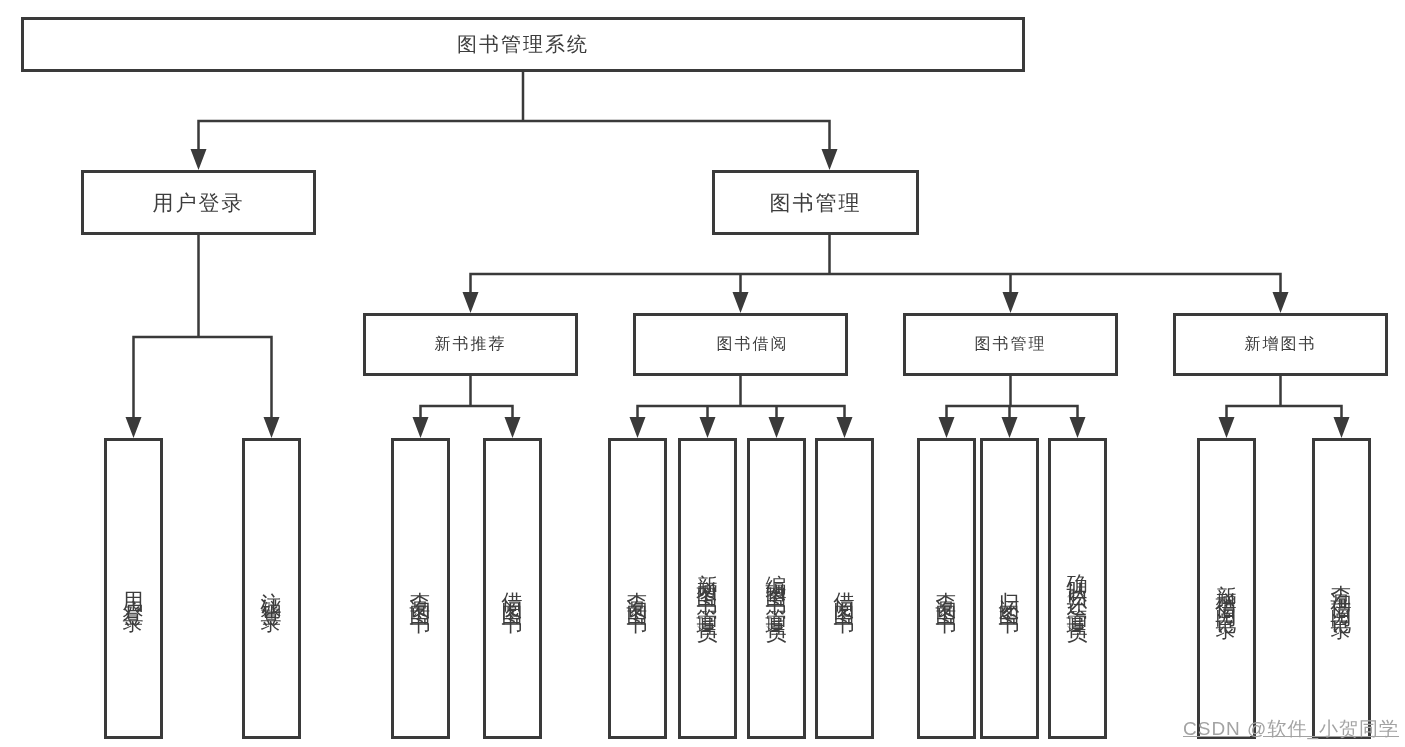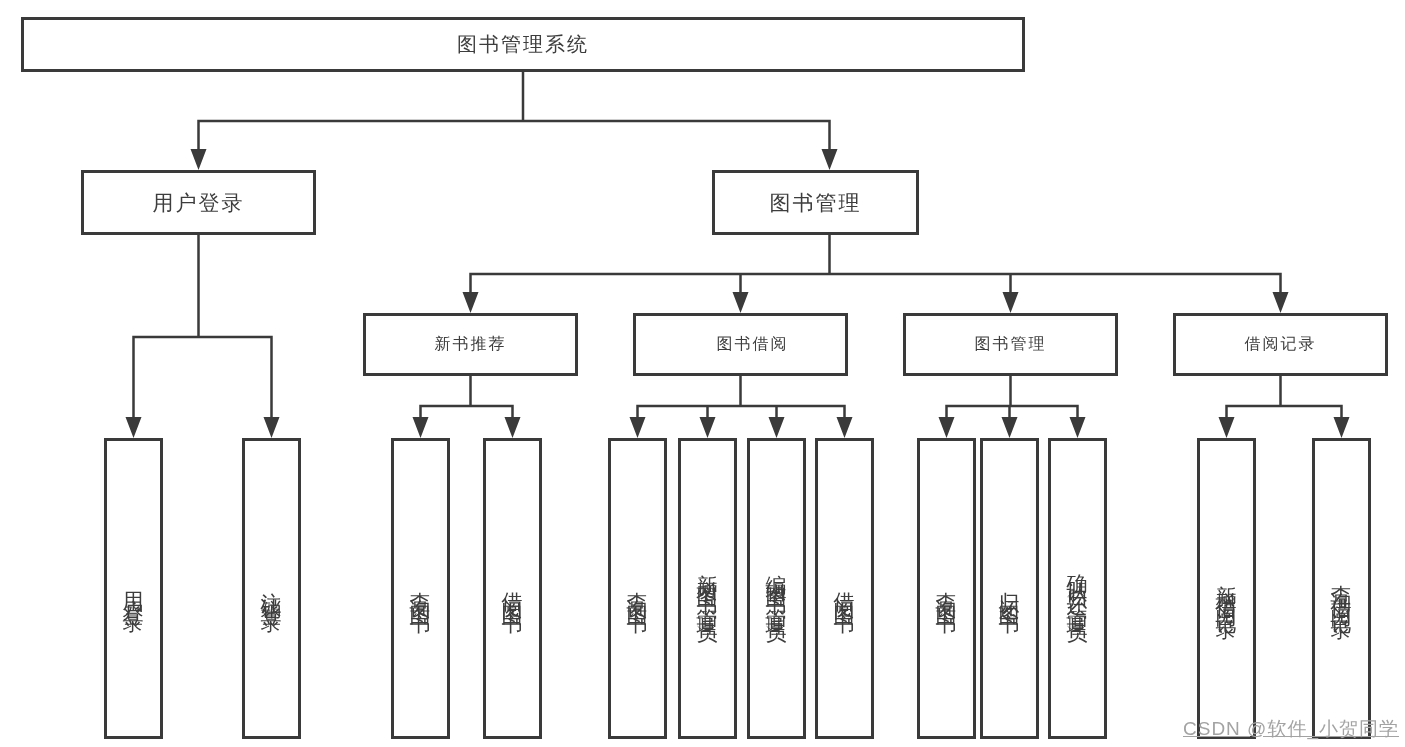--- a/index.html
+++ b/index.html
@@ -124,21 +124,21 @@
   </svg>
 
   <div class="box box-root h-label" style="left:21px; top:17px; width:1004px; height:55px;">图书管理系统</div>
 
   <div class="box box-l2 h-label" style="left:81px; top:170px; width:235px; height:65px;">用户登录</div>
   <div class="box box-l2 h-label" style="left:712px; top:170px; width:207px; height:65px;">图书管理</div>
 
   <div class="box box-l3 h-label" style="left:363px; top:313px; width:215px; height:63px;">新书推荐</div>
   <div class="box box-l3 h-label" style="left:633px; top:313px; width:215px; height:63px;padding-left:24px;">图书借阅</div>
   <div class="box box-l3 h-label" style="left:903px; top:313px; width:215px; height:63px;">图书管理</div>
-  <div class="box box-l3 h-label" style="left:1173px; top:313px; width:215px; height:63px;">借阅记录</div>
+  <div class="box box-l3 h-label" style="left:1173px; top:313px; width:215px; height:63px;">新增图书</div>
 
   <div class="box box-leaf" style="left:104px; top:438px; width:59px; height:301px;">用户登录</div>
   <div class="box box-leaf" style="left:242px; top:438px; width:59px; height:301px;">注销登录</div>
 
   <div class="box box-leaf" style="left:391px; top:438px; width:59px; height:301px;">查询图书</div>
   <div class="box box-leaf" style="left:483px; top:438px; width:59px; height:301px;">借阅图书</div>
 
   <div class="box box-leaf" style="left:608px; top:438px; width:59px; height:301px;">查询图书</div>
   <div class="box box-leaf" style="left:678px; top:438px; width:59px; height:301px;">新增图书（管理员）</div>
   <div class="box box-leaf" style="left:747px; top:438px; width:59px; height:301px;">编辑图书（管理员）</div>

